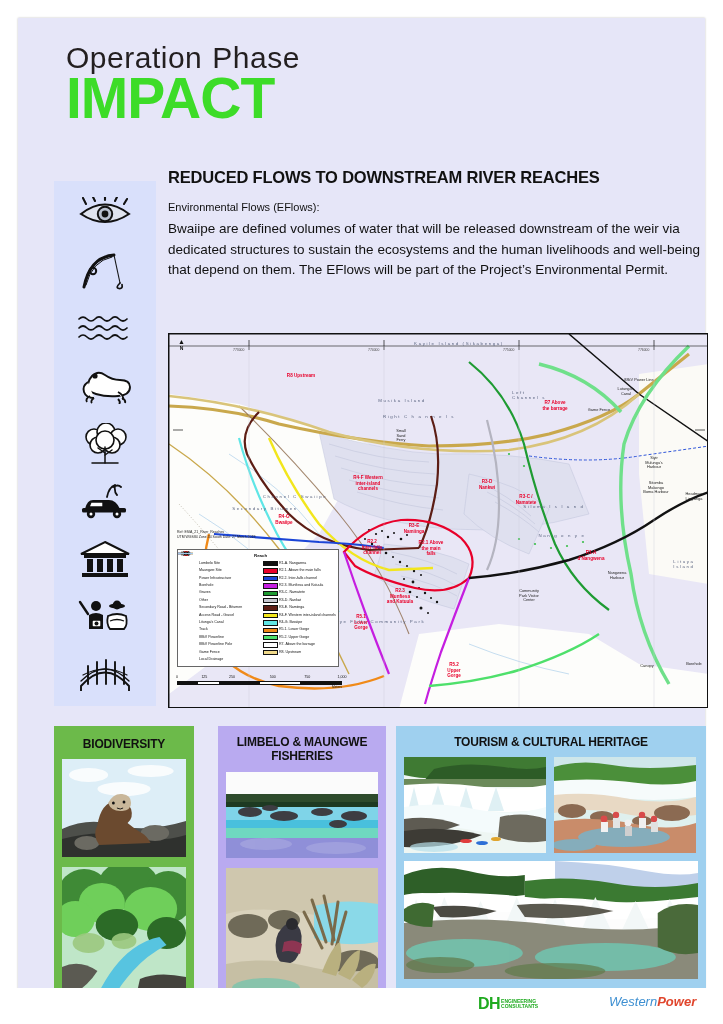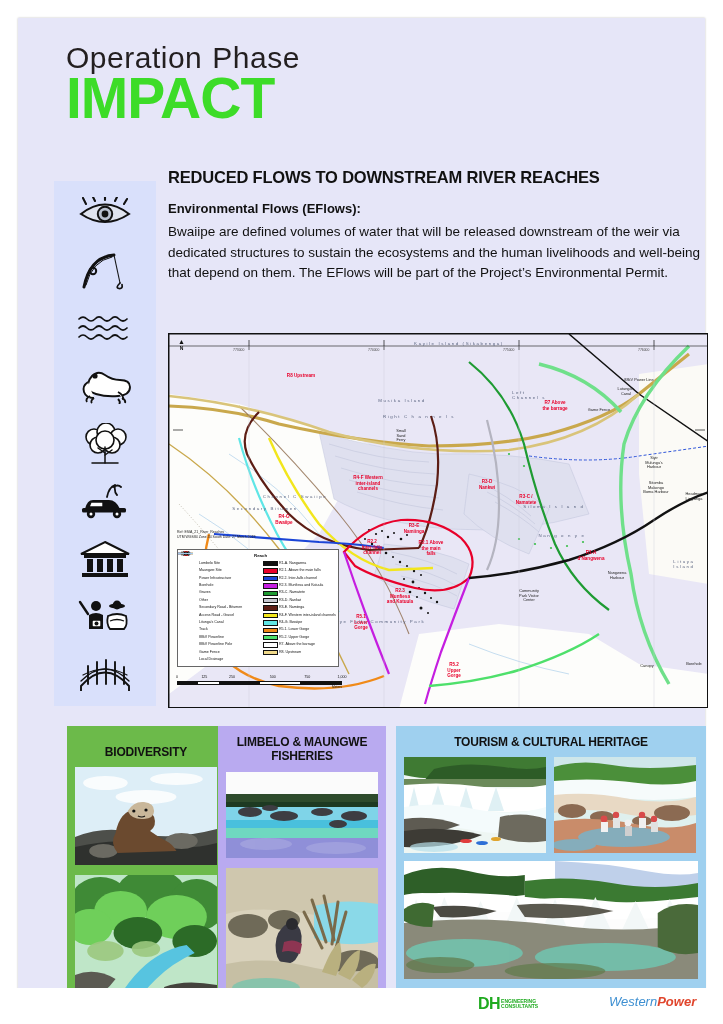--- a/index.html
+++ b/index.html
@@ -18,21 +18,21 @@
   
   .rail{position:absolute;left:36px;top:163px;width:102px;height:525px;
         background:#d9e0fb;display:flex;flex-direction:column;align-items:center;
         justify-content:space-between;padding:8px 0;box-sizing:border-box;}
   .rail .ic{width:64px;height:46px;display:flex;align-items:center;justify-content:center;}
   .rail .ic svg{display:block;}
 
   
   .tblk{position:absolute;left:150px;top:150px;width:540px;}
   .tblk h1{font-size:16.5px;font-weight:bold;color:#111;margin:0 0 14px 0;letter-spacing:-.2px;}
-  .tblk .sub{font-size:13px;font-weight:bold;color:#111;margin:0 0 6px 0;}
+  .tblk .sub{font-size:11px;font-weight:normal;color:#111;margin:0 0 6px 0;}
   .tblk p{font-size:13.5px;color:#111;margin:0;line-height:1.52;}
   .tblk p b{font-weight:normal;}
 
   
   #map{position:absolute;left:150px;top:315px;width:540px;height:375px;
        background:#e9e7f6;border:1px solid #111;box-sizing:border-box;overflow:hidden;}
   #map svg{position:absolute;left:0;top:0;}
   .mlab{position:absolute;color:#e8002a;font-size:4.6px;font-weight:bold;
          text-align:center;line-height:1.25;letter-spacing:0px;}
   .vlab{position:absolute;color:#222;font-size:3.9px;text-align:center;line-height:1.2;}
@@ -59,21 +59,21 @@
   #scale .bar i{display:block;height:100%;}
   #scale .unit{font-size:3.3px;color:#111;text-align:right;margin-top:.5px;}
   #narrow{position:absolute;left:9px;top:4px;text-align:center;color:#111;}
   #narrow .ar{font-size:7px;line-height:7px;}
   #narrow .n{font-size:5px;font-weight:bold;}
 
   
   .panel{position:absolute;box-sizing:border-box;}
   .panel .ptitle{font-size:12px;font-weight:bold;color:#111;text-align:center;
                  letter-spacing:-.2px;line-height:1.2;}
-  #p-bio{left:36px;top:708px;width:158px;height:262px;background:#6cba4a;padding:19px 8px;margin-left:13px;}
+  #p-bio{left:36px;top:708px;width:140px;height:262px;background:#6cba4a;padding:11px 8px;}
   #p-fish{left:200px;top:708px;width:168px;height:262px;background:#b9aaf0;padding:9px 8px;}
   #p-tour{left:378px;top:708px;width:310px;height:262px;background:#9fd0ef;padding:9px 8px;}
   .ph{background:#fff;overflow:hidden;position:relative;}
   .ph svg{display:block;width:100%;height:100%;}
 
   
   #footer{position:absolute;left:0;top:988px;width:723px;height:36px;background:#fff;}
   .logo1{position:absolute;left:478px;top:995px;display:flex;align-items:center;}
   .logo1 .dh{font-size:16px;font-weight:bold;color:#1faa1f;letter-spacing:-.5px;}
   .logo1 .ec{font-size:5px;font-weight:bold;color:#1faa1f;line-height:1.04;margin-left:1px;}

